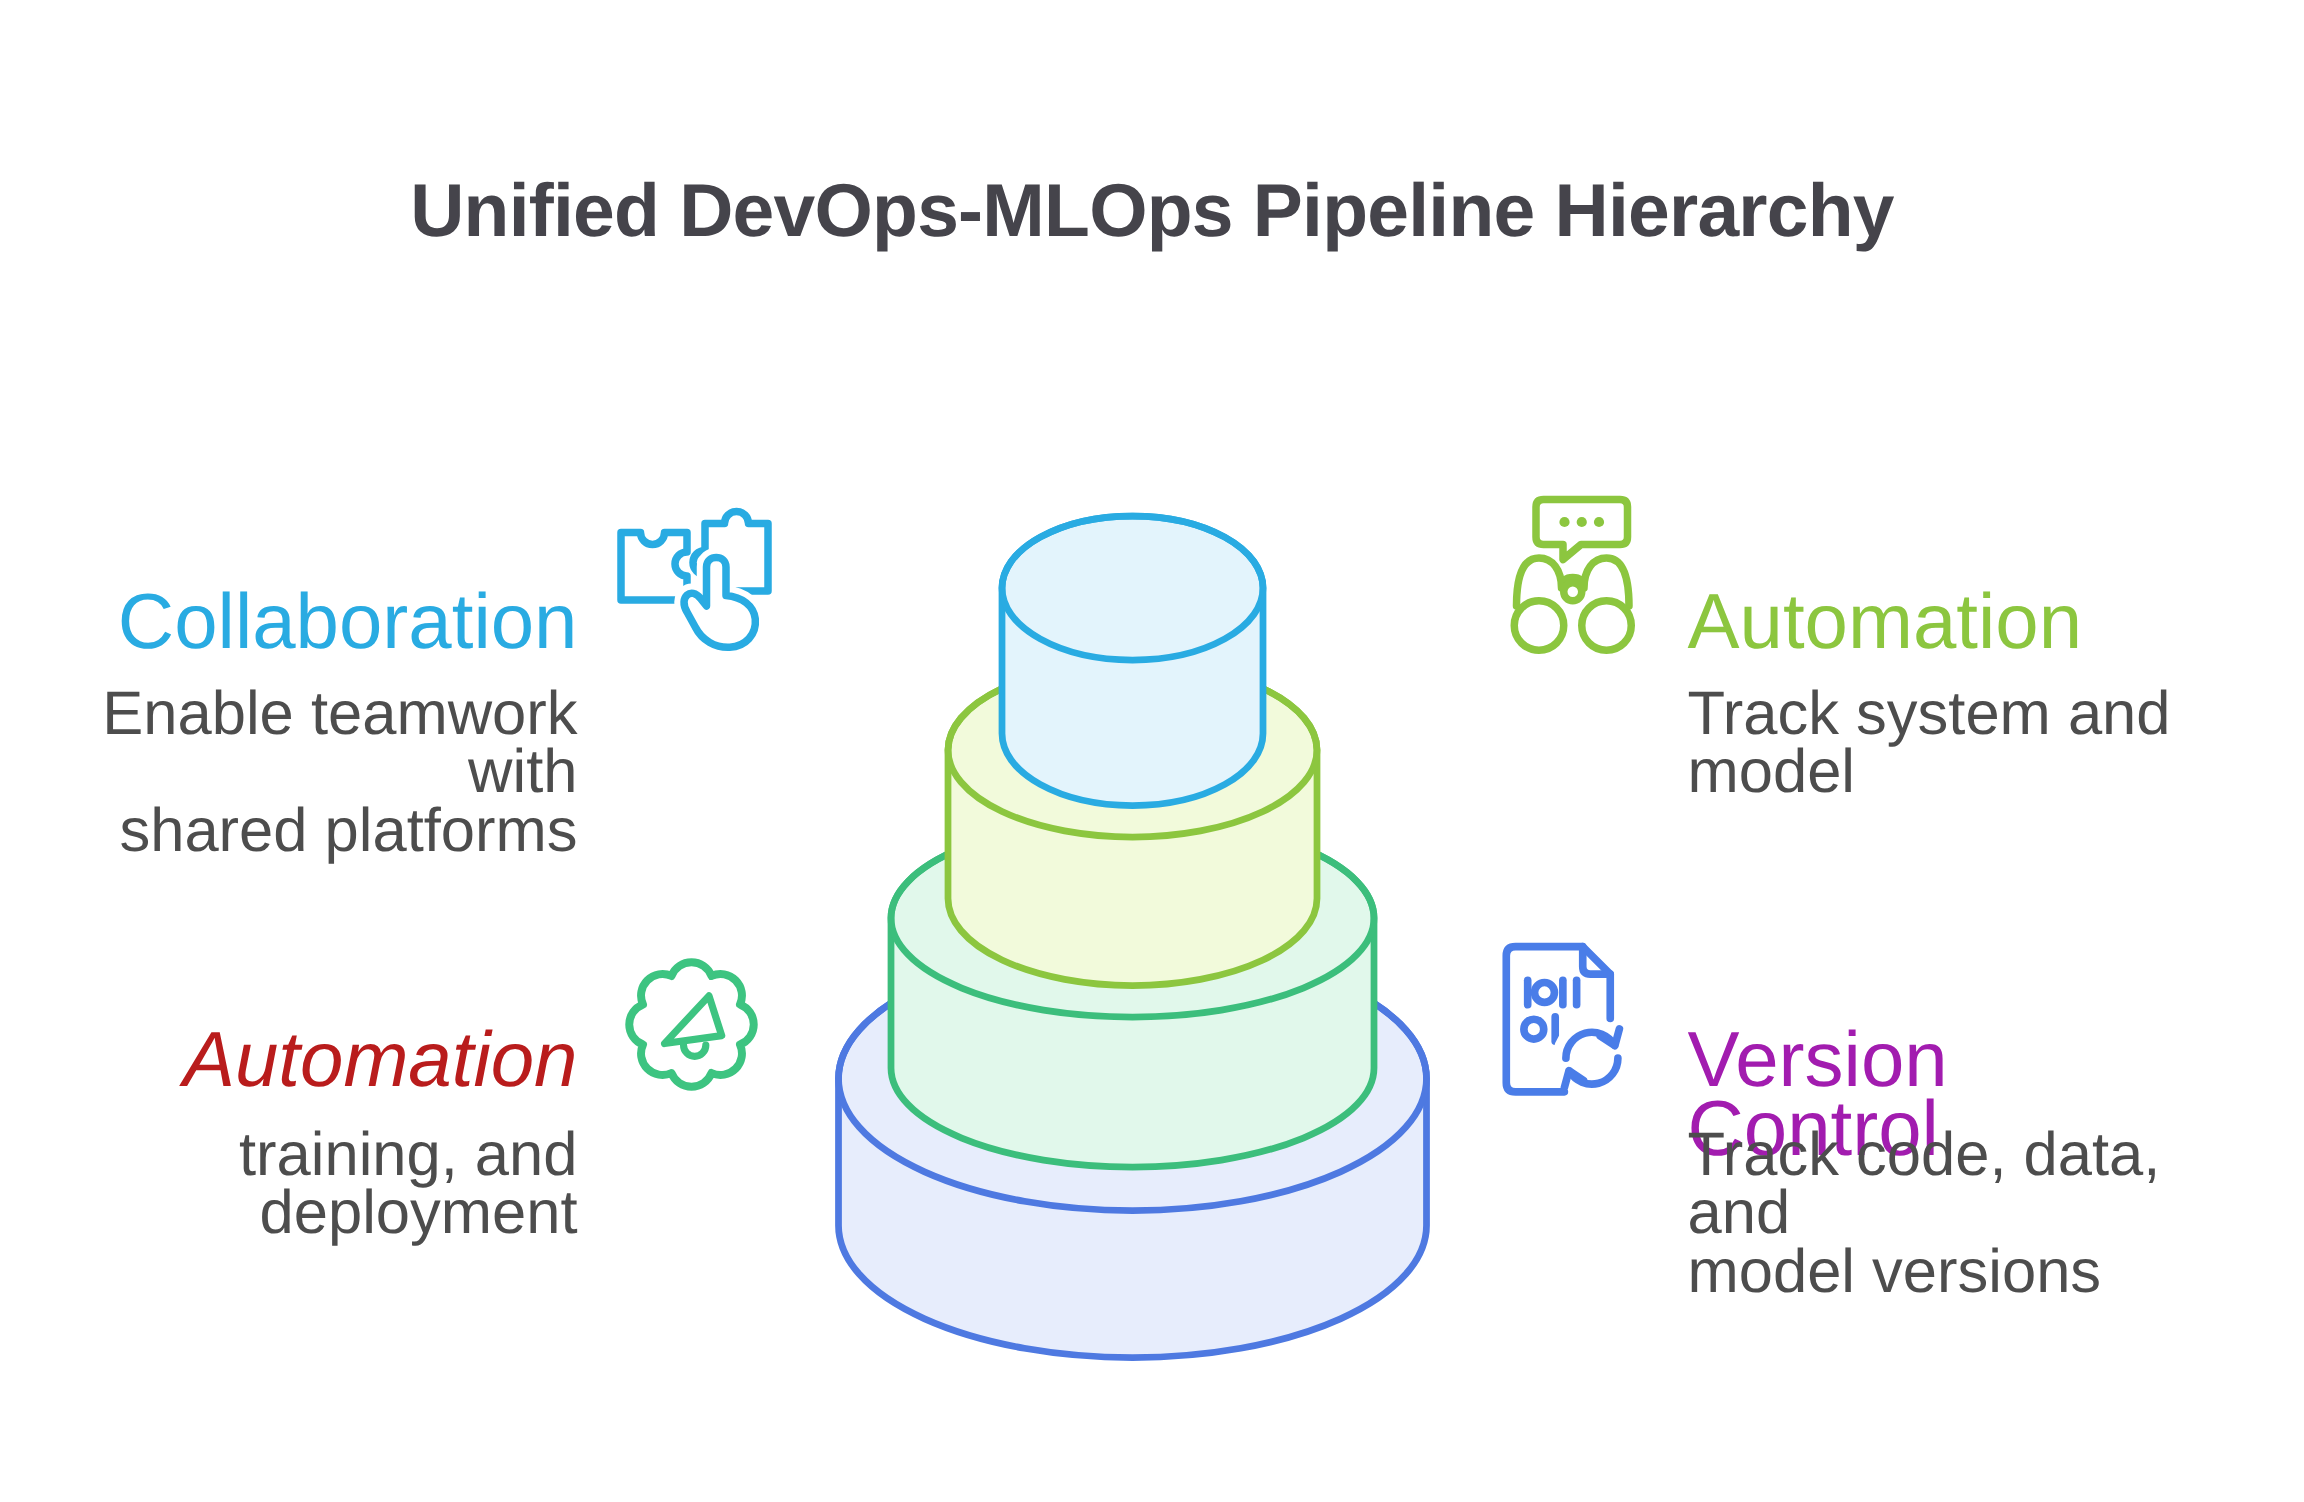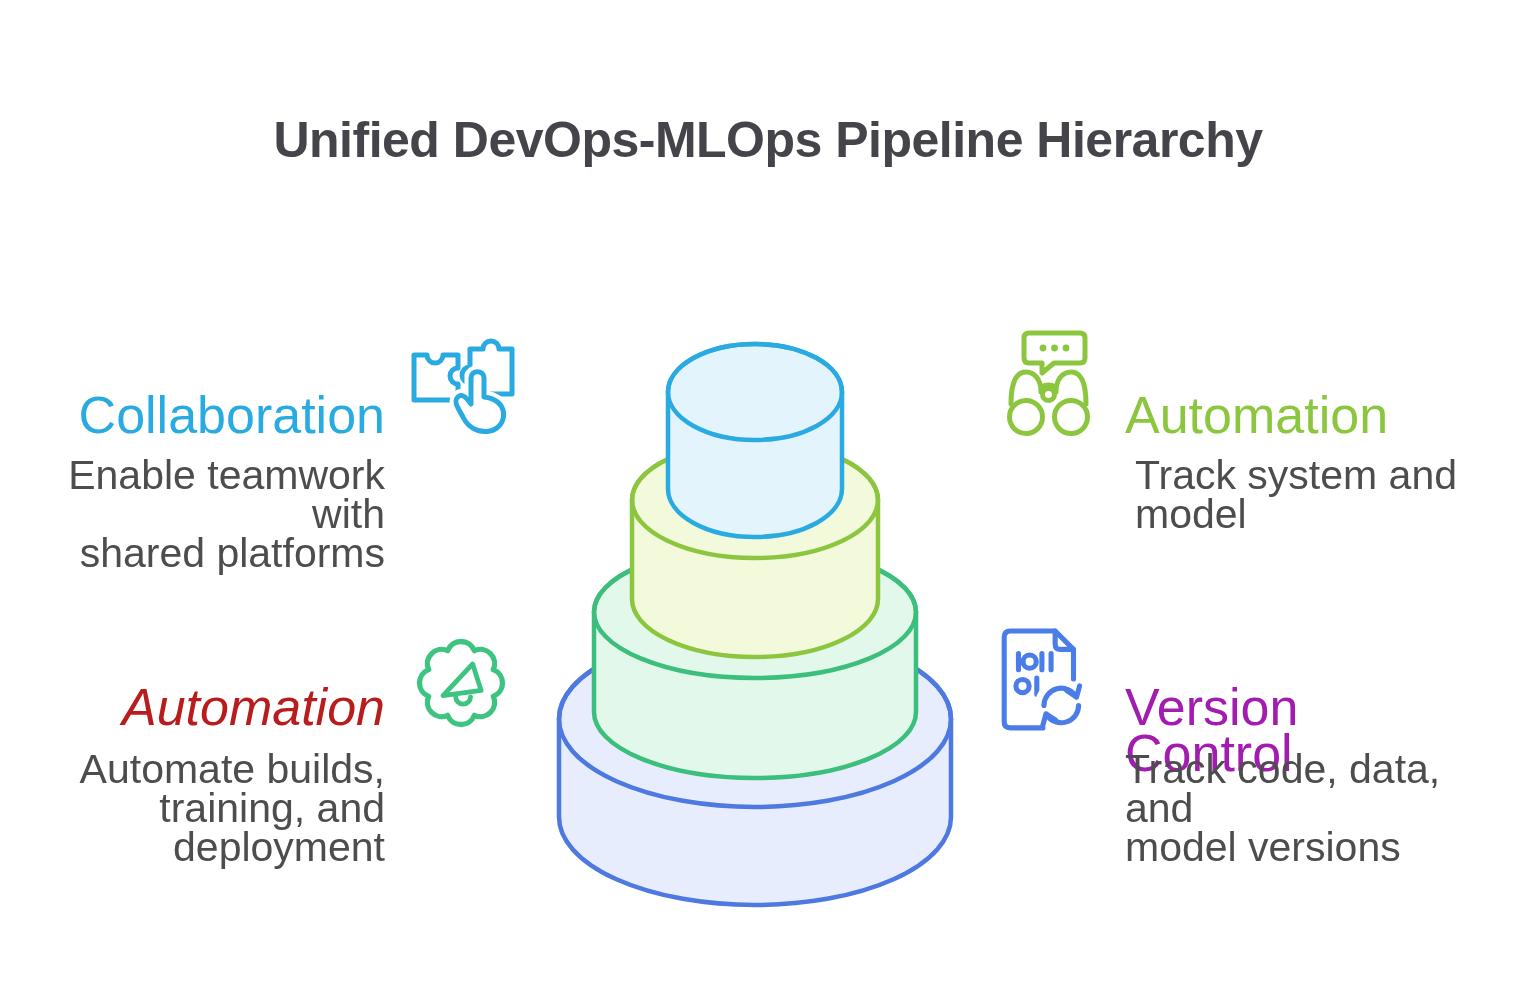--- a/index.html
+++ b/index.html
@@ -83,29 +83,28 @@
   </g>
 
   <path d="M 12 74 C 12 50 18 42 27 42 C 36 42 42 50 42 62 C 42 57 45 55 49.5 55 C 54 55 57 57 57 62 C 57 50 63 42 72 42 C 81 42 87 50 87 74"></path>
   <circle cx="49.5" cy="64.5" r="6"></circle>
   <circle cx="27" cy="87" r="16.5"></circle>
   <circle cx="72" cy="87" r="16.5"></circle>
 </svg>
 <div class="abs label-block align-left" style="left:1125px;top:392px;">
   <div class="section-heading c-monitor">Automation</div>
 </div>
-<div class="abs label-block align-left section-desc" style="left:1125px;top:456px;width:380px;margin-left:10px;">
+<div class="abs label-block align-left section-desc" style="left:1125px;top:456px;width:380px;">
   <span>Track system and model</span>
 </div>
 
 <div class="abs label-block align-right" style="left:40px;top:684px;">
   <div class="section-heading c-autom">Automation</div>
 </div>
 <div class="abs label-block align-right section-desc" style="left:40px;top:750px;">
-  <span>Automate builds,</span>
   <span>training, and deployment</span>
 </div>
 <svg class="abs" style="left:406px;top:630px;" width="110" height="106" viewBox="0 0 100 100" fill="none" stroke-width="5" stroke-linecap="round" stroke-linejoin="round" stroke="#3DC481">
 
   <path d="M80.5 62.6 A13.5 13.5 0 0 1 62.6 80.5 A13.5 13.5 0 0 1 37.4 80.5 A13.5 13.5 0 0 1 19.5 62.6 A13.5 13.5 0 0 1 19.5 37.4 A13.5 13.5 0 0 1 37.4 19.5 A13.5 13.5 0 0 1 62.6 19.5 A13.5 13.5 0 0 1 80.5 37.4 A13.5 13.5 0 0 1 80.5 62.6 Z"></path>
 
   <path stroke-width="4.5" d="M 33 62 L 61 32 L 69 57 Z"></path>
   <path stroke-width="4.5" d="M 45 63 A 7 7 0 0 0 59 63"></path>
 </svg>
 

